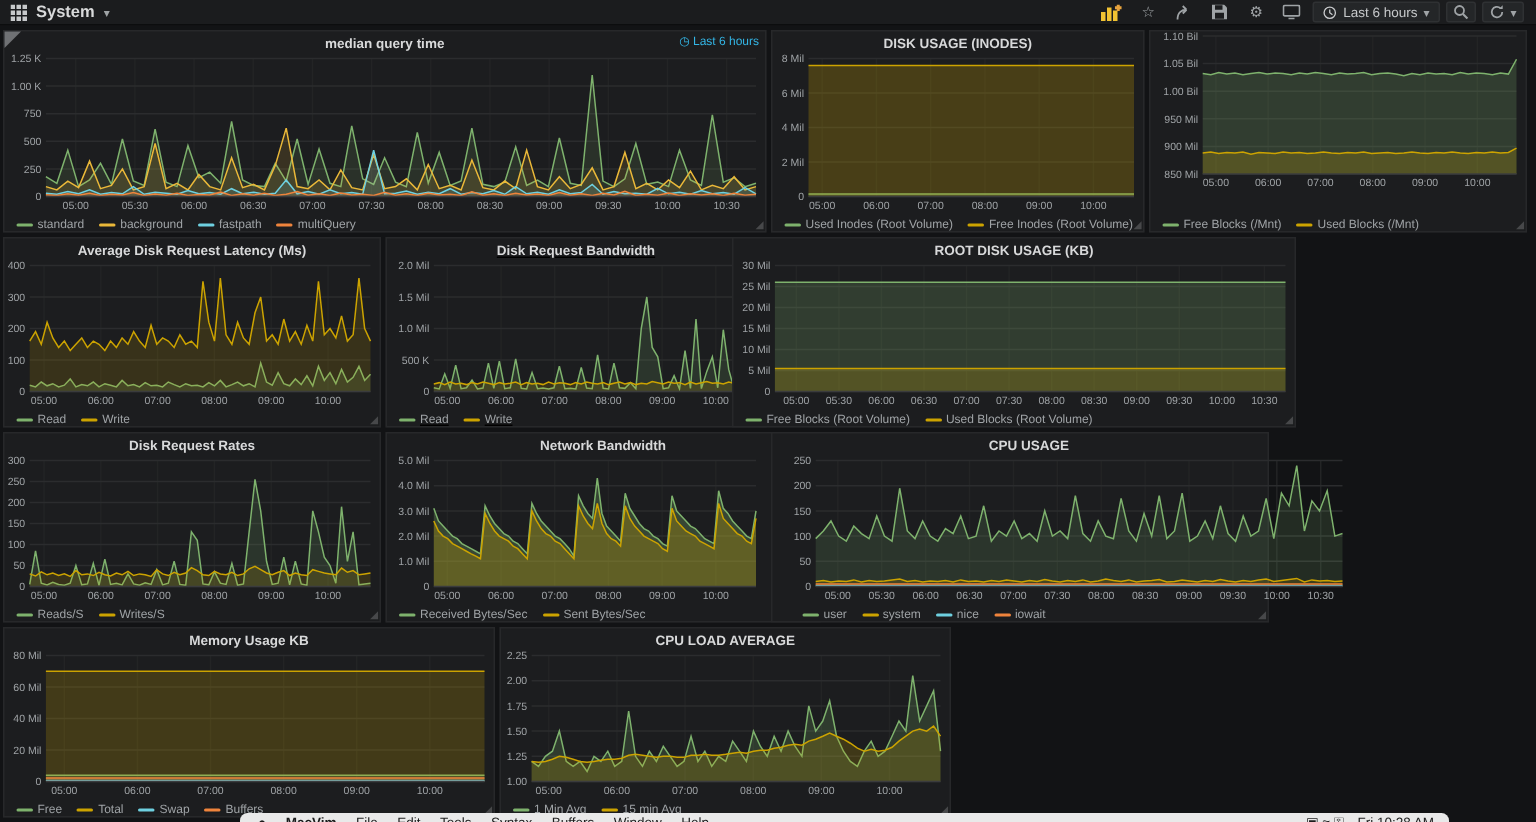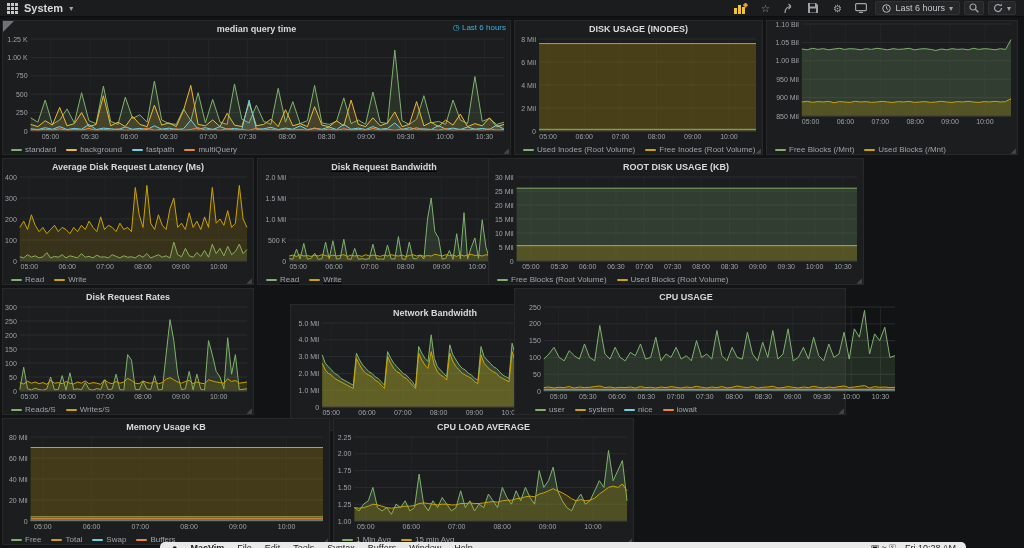--- a/index.html
+++ b/index.html
@@ -499,21 +499,21 @@
         <span class="legend-label">Reads/S</span>
       </span>
       <span class="legend-item">
         <span class="legend-swatch" style="background: rgb(204, 163, 0);"></span>
         <span class="legend-label">Writes/S</span>
       </span>
     </div>
   <span class="resize-corner">◢</span>
 </div>
 
-<div class="panel" style="left:257px;top:304px;width:290px;height:127px;margin-left:33px;">
+<div class="panel" style="left:257px;top:288px;width:290px;height:127px;">
   <div class="panel-header">
       <span class="panel-title">Network Bandwidth</span>
     </div>
   <div class="plot">
       <svg width="252" height="98">
         <line x1="40.2216" y1="3" x2="40.2216" y2="87" stroke="#232425" stroke-width="1"></line>
         <text x="40.2216" y="95" text-anchor="middle" font-size="7" fill="#9fa3a6">05:00</text>
         <line x1="76.0216" y1="3" x2="76.0216" y2="87" stroke="#232425" stroke-width="1"></line>
         <text x="76.0216" y="95" text-anchor="middle" font-size="7" fill="#9fa3a6">06:00</text>
         <line x1="111.8216" y1="3" x2="111.8216" y2="87" stroke="#232425" stroke-width="1"></line>
@@ -535,20 +535,30 @@
         <line x1="31.2" y1="19.799999999999997" x2="246" y2="19.799999999999997" stroke="#2b2c2e" stroke-width="1"></line>
         <text x="28.2" y="22.299999999999997" text-anchor="end" font-size="7" fill="#9fa3a6">4.0 Mil</text>
         <line x1="31.2" y1="3" x2="246" y2="3" stroke="#2b2c2e" stroke-width="1"></line>
         <text x="28.2" y="5.5" text-anchor="end" font-size="7" fill="#9fa3a6">5.0 Mil</text>
         <path d="M31.2,87.0 L31.2,34.9 L34.3,43.3 L37.4,46.7 L40.5,50.0 L43.7,53.4 L46.8,55.1 L49.9,58.4 L53.0,60.1 L56.1,61.8 L59.2,63.5 L62.3,65.2 L65.4,33.2 L68.6,40.0 L71.7,45.0 L74.8,48.4 L77.9,51.7 L81.0,53.4 L84.1,56.8 L87.2,58.4 L90.3,61.8 L93.5,65.2 L96.6,31.6 L99.7,38.3 L102.8,43.3 L105.9,46.7 L109.0,50.0 L112.1,53.4 L115.3,55.1 L118.4,58.4 L121.5,61.8 L124.6,66.8 L127.7,26.5 L130.8,33.2 L133.9,38.3 L137.0,41.6 L140.2,14.8 L143.3,38.3 L146.4,46.7 L149.5,50.0 L152.6,53.4 L155.7,56.8 L158.8,24.8 L161.9,34.9 L165.1,40.0 L168.2,45.0 L171.3,48.4 L174.4,50.0 L177.5,53.4 L180.6,55.1 L183.7,58.4 L186.9,60.1 L190.0,26.5 L193.1,36.6 L196.2,40.0 L199.3,43.3 L202.4,46.7 L205.5,48.4 L208.6,51.7 L211.8,55.1 L214.9,56.8 L218.0,58.4 L221.1,23.2 L224.2,34.9 L227.3,38.3 L230.4,43.3 L233.5,46.7 L236.7,50.0 L239.8,53.4 L242.9,55.1 L246.0,36.6 L246,87.0 Z" fill="#7eb26d" fill-opacity="0.28" stroke="none"></path>
         <polyline points="31.2,34.9 34.3,43.3 37.4,46.7 40.5,50.0 43.7,53.4 46.8,55.1 49.9,58.4 53.0,60.1 56.1,61.8 59.2,63.5 62.3,65.2 65.4,33.2 68.6,40.0 71.7,45.0 74.8,48.4 77.9,51.7 81.0,53.4 84.1,56.8 87.2,58.4 90.3,61.8 93.5,65.2 96.6,31.6 99.7,38.3 102.8,43.3 105.9,46.7 109.0,50.0 112.1,53.4 115.3,55.1 118.4,58.4 121.5,61.8 124.6,66.8 127.7,26.5 130.8,33.2 133.9,38.3 137.0,41.6 140.2,14.8 143.3,38.3 146.4,46.7 149.5,50.0 152.6,53.4 155.7,56.8 158.8,24.8 161.9,34.9 165.1,40.0 168.2,45.0 171.3,48.4 174.4,50.0 177.5,53.4 180.6,55.1 183.7,58.4 186.9,60.1 190.0,26.5 193.1,36.6 196.2,40.0 199.3,43.3 202.4,46.7 205.5,48.4 208.6,51.7 211.8,55.1 214.9,56.8 218.0,58.4 221.1,23.2 224.2,34.9 227.3,38.3 230.4,43.3 233.5,46.7 236.7,50.0 239.8,53.4 242.9,55.1 246.0,36.6" fill="none" stroke="#7eb26d" stroke-width="1"></polyline>
         <path d="M31.2,87.0 L31.2,43.3 L34.3,50.0 L37.4,53.4 L40.5,55.1 L43.7,58.4 L46.8,60.1 L49.9,61.8 L53.0,63.5 L56.1,65.2 L59.2,66.8 L62.3,68.5 L65.4,38.3 L68.6,45.0 L71.7,50.0 L74.8,53.4 L77.9,55.1 L81.0,56.8 L84.1,60.1 L87.2,61.8 L90.3,65.2 L93.5,68.5 L96.6,36.6 L99.7,43.3 L102.8,48.4 L105.9,51.7 L109.0,53.4 L112.1,56.8 L115.3,58.4 L118.4,61.8 L121.5,65.2 L124.6,68.5 L127.7,33.2 L130.8,40.0 L133.9,45.0 L137.0,48.4 L140.2,31.6 L143.3,45.0 L146.4,51.7 L149.5,55.1 L152.6,56.8 L155.7,60.1 L158.8,33.2 L161.9,41.6 L165.1,46.7 L168.2,50.0 L171.3,53.4 L174.4,55.1 L177.5,56.8 L180.6,58.4 L183.7,61.8 L186.9,63.5 L190.0,34.9 L193.1,43.3 L196.2,46.7 L199.3,50.0 L202.4,51.7 L205.5,53.4 L208.6,56.8 L211.8,58.4 L214.9,60.1 L218.0,61.8 L221.1,31.6 L224.2,41.6 L227.3,45.0 L230.4,48.4 L233.5,51.7 L236.7,53.4 L239.8,56.8 L242.9,58.4 L246.0,41.6 L246,87.0 Z" fill="#cca300" fill-opacity="0.28" stroke="none"></path>
         <polyline points="31.2,43.3 34.3,50.0 37.4,53.4 40.5,55.1 43.7,58.4 46.8,60.1 49.9,61.8 53.0,63.5 56.1,65.2 59.2,66.8 62.3,68.5 65.4,38.3 68.6,45.0 71.7,50.0 74.8,53.4 77.9,55.1 81.0,56.8 84.1,60.1 87.2,61.8 90.3,65.2 93.5,68.5 96.6,36.6 99.7,43.3 102.8,48.4 105.9,51.7 109.0,53.4 112.1,56.8 115.3,58.4 118.4,61.8 121.5,65.2 124.6,68.5 127.7,33.2 130.8,40.0 133.9,45.0 137.0,48.4 140.2,31.6 143.3,45.0 146.4,51.7 149.5,55.1 152.6,56.8 155.7,60.1 158.8,33.2 161.9,41.6 165.1,46.7 168.2,50.0 171.3,53.4 174.4,55.1 177.5,56.8 180.6,58.4 183.7,61.8 186.9,63.5 190.0,34.9 193.1,43.3 196.2,46.7 199.3,50.0 202.4,51.7 205.5,53.4 208.6,56.8 211.8,58.4 214.9,60.1 218.0,61.8 221.1,31.6 224.2,41.6 227.3,45.0 230.4,48.4 233.5,51.7 236.7,53.4 239.8,56.8 242.9,58.4 246.0,41.6" fill="none" stroke="#cca300" stroke-width="1"></polyline>
         <line x1="31.2" y1="87" x2="246" y2="87" stroke="#3a3b3d" stroke-width="1"></line>
       </svg>
+    </div>
+  <div class="legend">
+      <span class="legend-item">
+        <span class="legend-swatch" style="background: rgb(126, 178, 109);"></span>
+        <span class="legend-label">Received Bytes/Sec</span>
+      </span>
+      <span class="legend-item">
+        <span class="legend-swatch" style="background: rgb(204, 163, 0);"></span>
+        <span class="legend-label">Sent Bytes/Sec</span>
+      </span>
     </div>
   <span class="resize-corner">◢</span>
 </div>
 
 <div class="panel" style="left:514px;top:288px;width:332px;height:127px;padding-left:12px;">
   <div class="panel-header">
       <span class="panel-title">CPU USAGE</span>
     </div>
   <div class="plot">
       <svg width="374" height="98">

